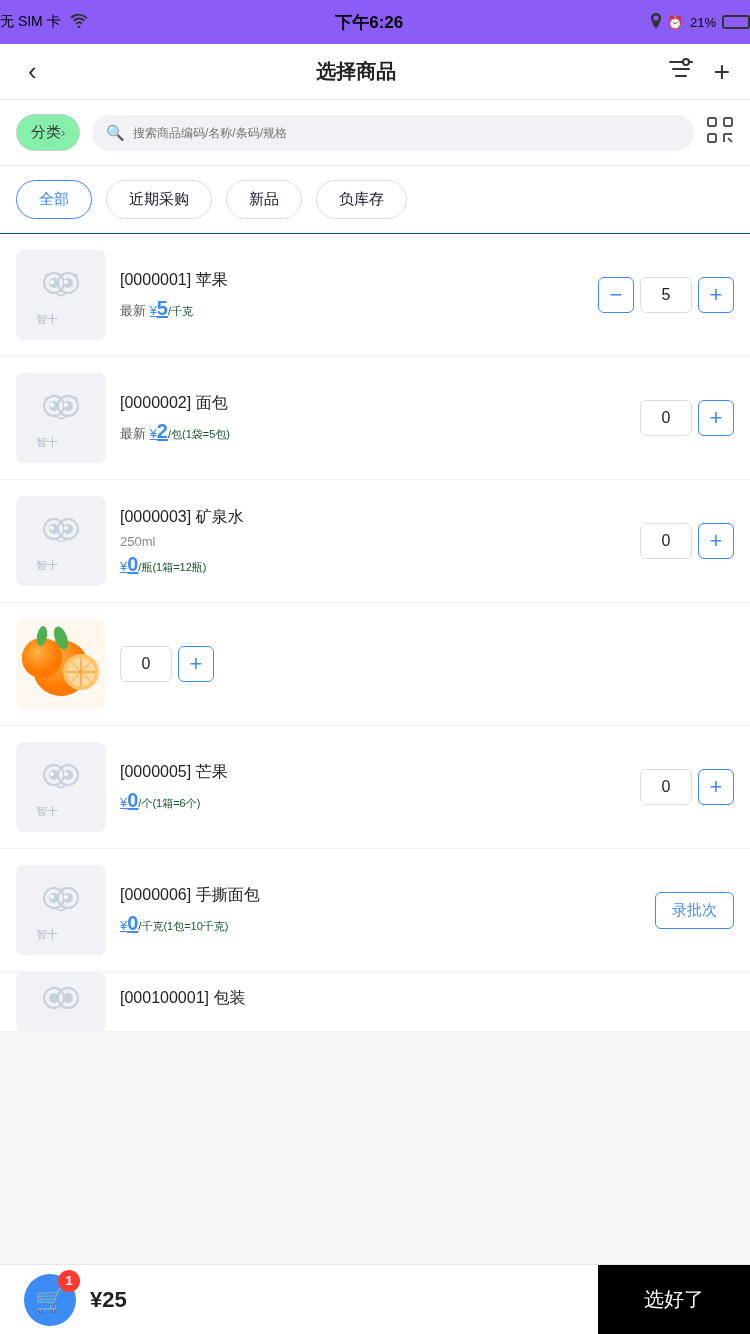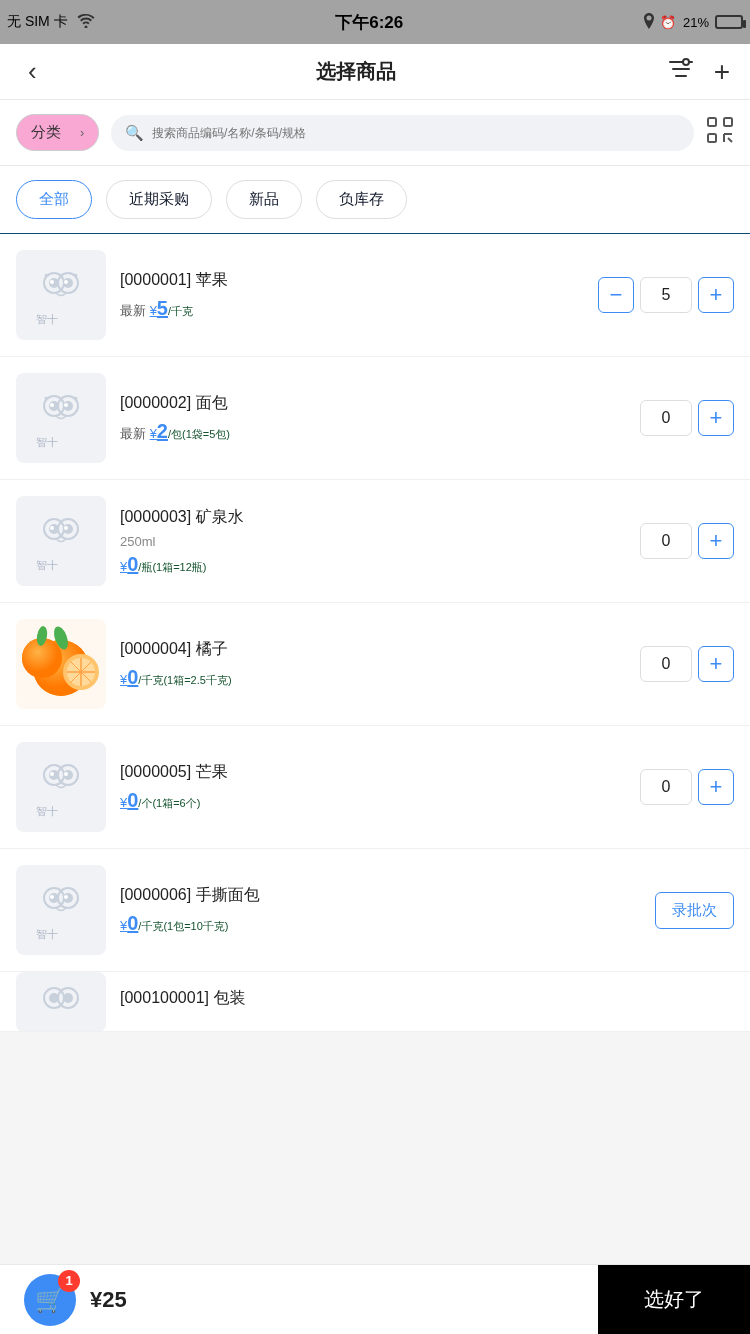--- a/index.html
+++ b/index.html
@@ -7,26 +7,26 @@
     body {
       font-family: -apple-system, "PingFang SC", "Helvetica Neue", Arial, sans-serif;
       background: #f5f5f5;
       width: 750px;
       min-height: 1334px;
       overflow-x: hidden;
     }
 
     
     .status-bar {
-      background: #a3a3a3;
+      background: #8b5cf6;
       height: 44px;
       display: flex;
       align-items: center;
       justify-content: space-between;
-      padding: 0 7px;
+      padding: 0 0;
       font-size: 15px;
       font-weight: 500;
     }
     .status-left { display: flex; align-items: center; gap: 8px; font-size: 14px; }
     .status-center { font-size: 17px; font-weight: 600; }
     .status-right { display: flex; align-items: center; gap: 6px; font-size: 13px; }
     .battery-bar {
       width: 28px; height: 14px; border: 2px solid #333; border-radius: 3px; position: relative; display: inline-block;
     }
     .battery-bar::after {
@@ -65,27 +65,27 @@
       background: #fff;
       padding: 14px 16px;
       display: flex;
       align-items: center;
       gap: 12px;
       border-bottom: 1px solid #e8e8e8;
     }
     .category-btn {
       display: flex;
       align-items: center;
-      gap: 19px;
+      gap: 0;
       border: 1px solid #ccc;
       border-radius: 20px;
       padding: 8px 14px;
       font-size: 15px;
       color: #333;
-      background: #f9a8d4;
+      background: #86efac;
       cursor: pointer;
       white-space: nowrap;
     }
     .search-input-wrap {
       flex: 1;
       display: flex;
       align-items: center;
       background: #f0f2f5;
       border-radius: 22px;
       padding: 9px 14px;
@@ -531,26 +531,20 @@
             <stop offset="0%" stop-color="#FFB347"></stop>
             <stop offset="100%" stop-color="#FF7800"></stop>
           </radialGradient>
           <radialGradient id="og2" cx="40%" cy="35%">
             <stop offset="0%" stop-color="#FFB347"></stop>
             <stop offset="100%" stop-color="#FF7800"></stop>
           </radialGradient>
         </defs>
       </svg>
     </div>
-    <div class="product-info">
-      <div class="product-name">[0000004] 橘子</div>
-      <div class="product-price">
-        <span class="yen-sign">¥</span><span class="price-num">0</span><span class="price-unit">/千克(1箱=2.5千克)</span>
-      </div>
-    </div>
     <div class="quantity-ctrl">
       <input class="qty-input" type="text" value="0" style="">
       <button class="qty-btn">+</button>
     </div>
   </div>
 
   <div class="product-item">
     <div class="product-img">
       <div>
         <div class="owl-logo">

